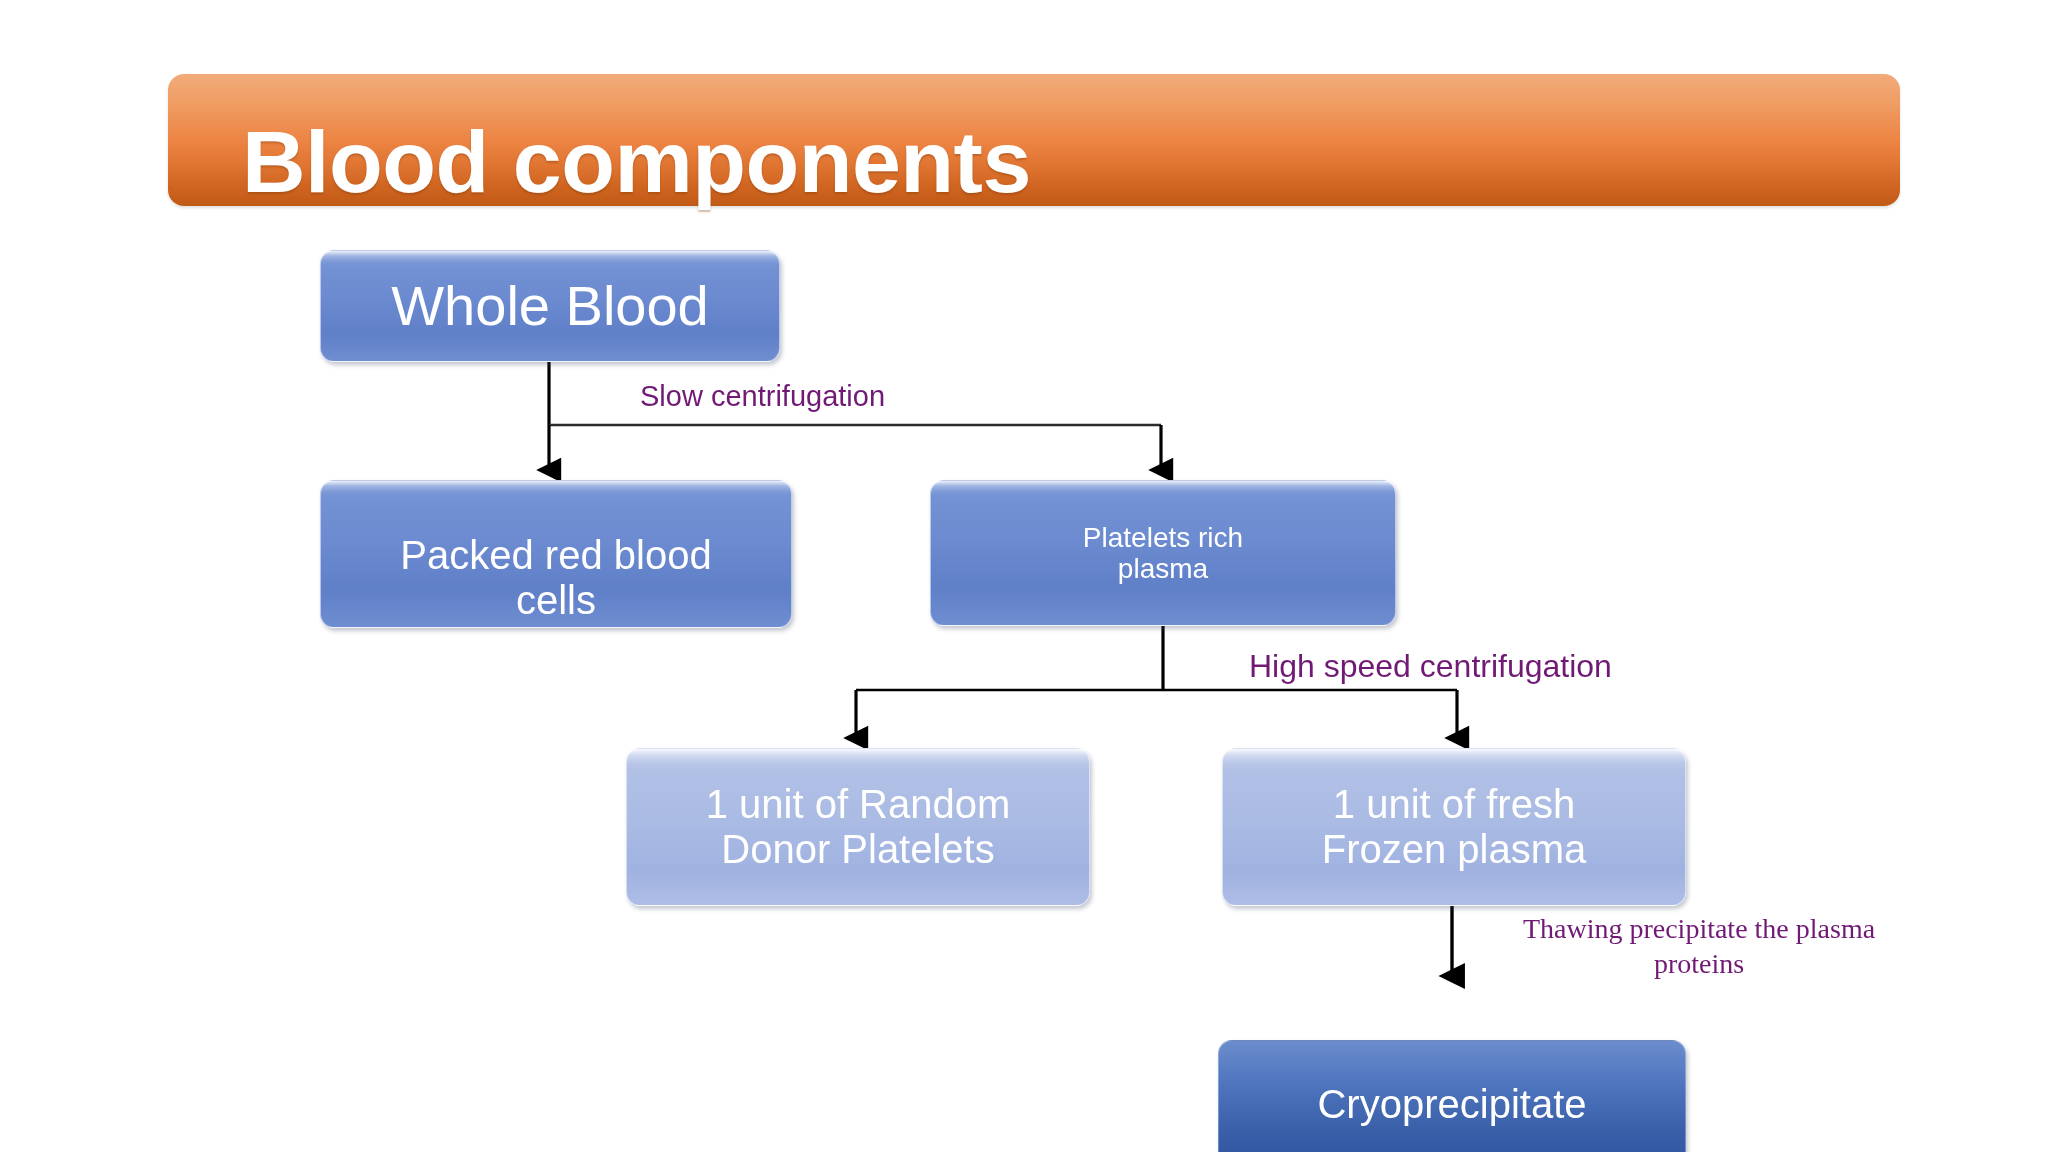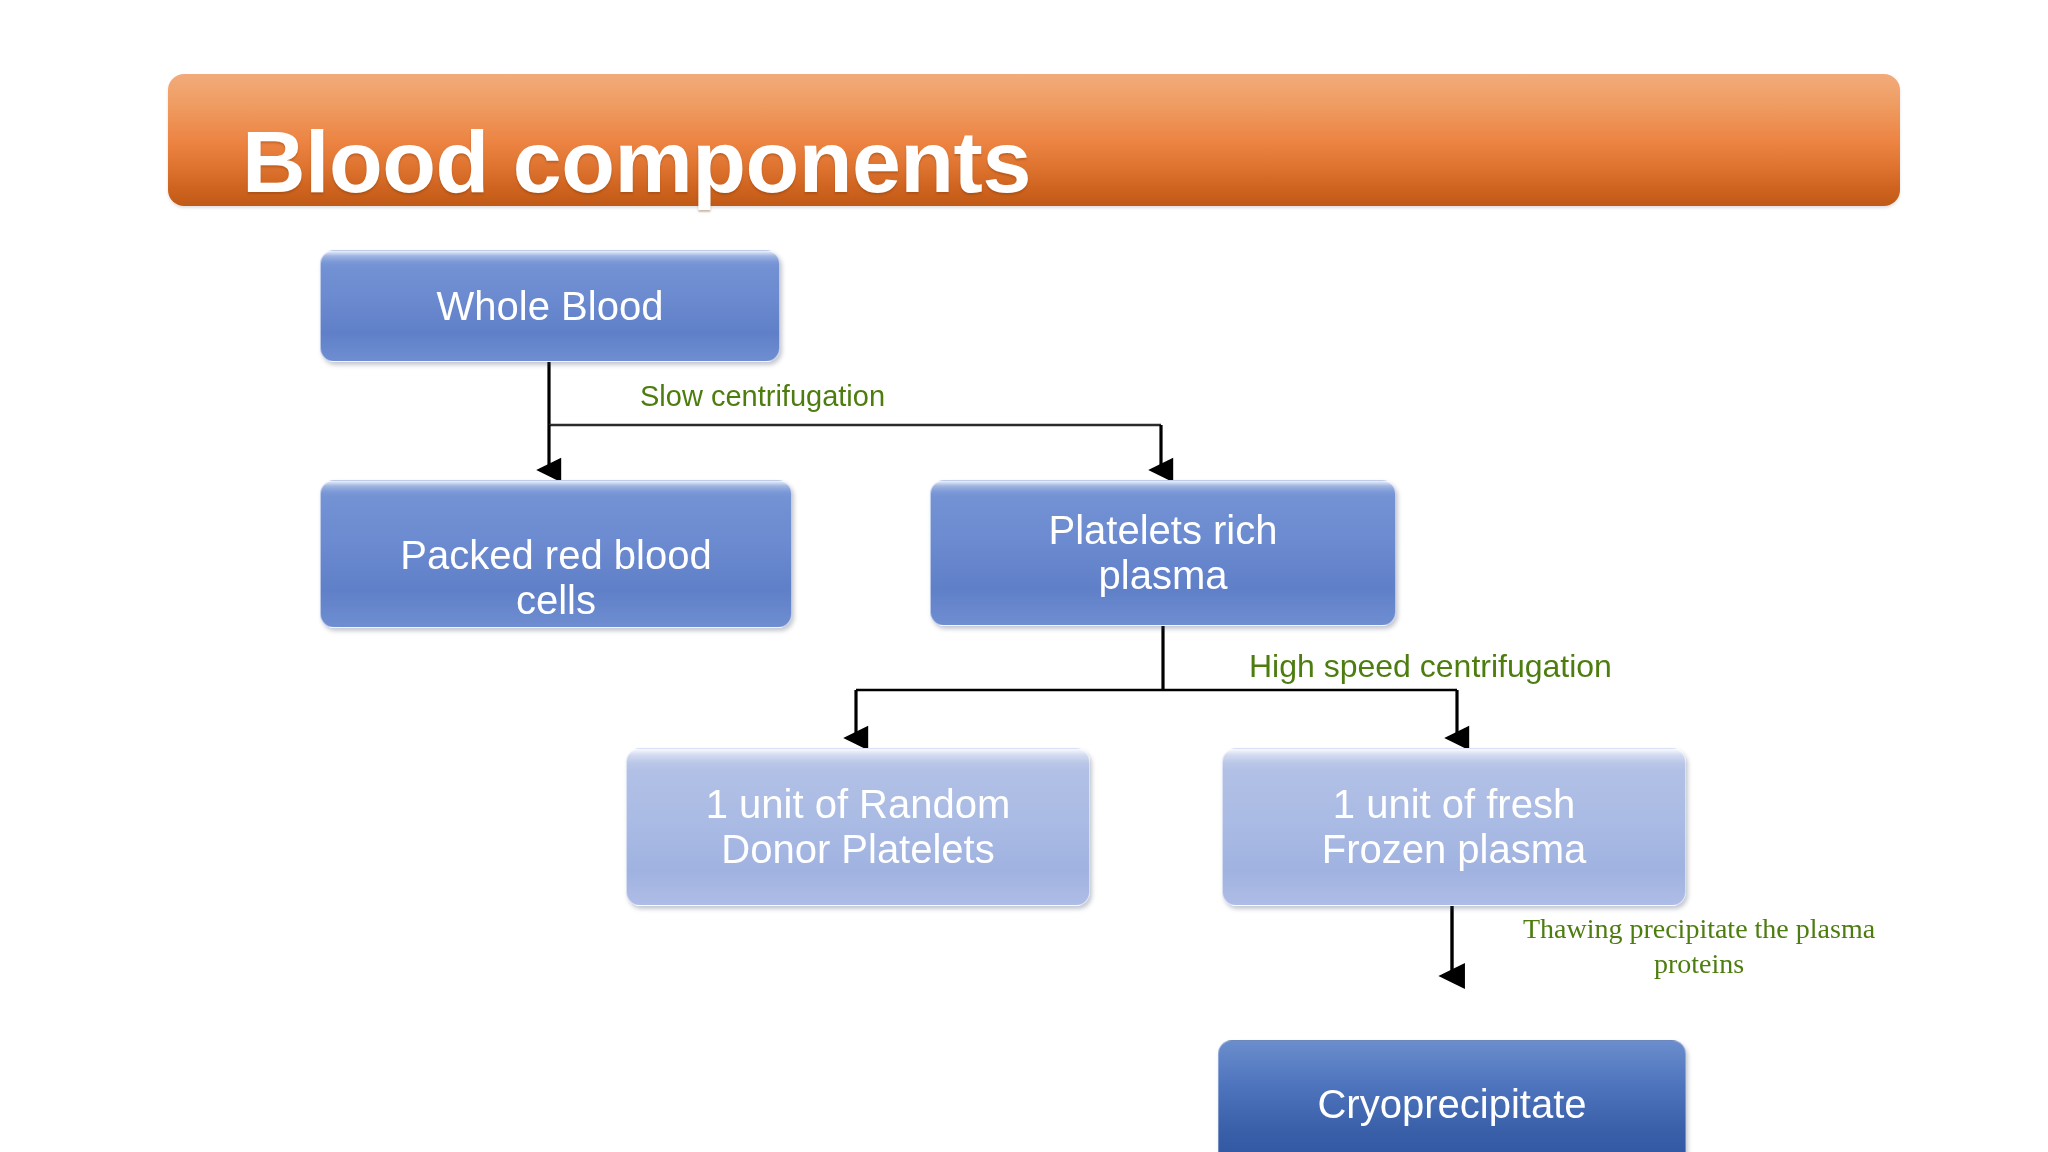--- a/index.html
+++ b/index.html
@@ -83,39 +83,39 @@
   }
   
   .node.blue-deep {
     background: linear-gradient(180deg, #6b8dcd 0%, #4e74bd 35%, #3a5fa9 72%, #2f55a0 100%);
     border: 1px solid rgba(255,255,255,0.30);
   }
 
   .node-label { display: block; }
 
   
-  #node-whole-blood      { left: 320px;  top: 250px;  width: 460px; height: 112px; font-size: 40px; }
+  #node-whole-blood      { left: 320px;  top: 250px;  width: 460px; height: 112px; font-size: 56px; }
   #node-packed-rbc       { left: 320px;  top: 480px;  width: 472px; height: 148px; font-size: 40px; }
-  #node-platelets-rich   { left: 930px;  top: 480px;  width: 466px; height: 146px; font-size: 40px; }
+  #node-platelets-rich   { left: 930px;  top: 480px;  width: 466px; height: 146px; font-size: 28px; }
   #node-random-platelets { left: 626px;  top: 748px;  width: 464px; height: 158px; font-size: 40px; }
   #node-frozen-plasma    { left: 1222px; top: 748px;  width: 464px; height: 158px; font-size: 40px; }
   #node-cryoprecipitate  { left: 1218px; top: 1040px;  width: 468px; height: 128px; font-size: 40px; }
 
   
   .connectors {
     position: absolute;
     left: 0; top: 0;
     width: 2048px; height: 1152px;
     pointer-events: none;
   }
 
   
   .edge-label {
     position: absolute;
-    color: #4d7c0f;
+    color: #701a75;
     font-size: 29px;
     line-height: 1.25;
     white-space: pre-line;
     text-align: center;
   }
   #label-slow-centrifugation  { left: 640px;  top: 378px; }
   #label-high-speed           { left: 1249px; top: 646px; font-size: 32px; }
   #label-thawing              { left: 1489px; top: 911px; font-size: 28px; width: 420px; text-align: center; font-family: Liberation Serif, serif; }
 </style>
 </head>

